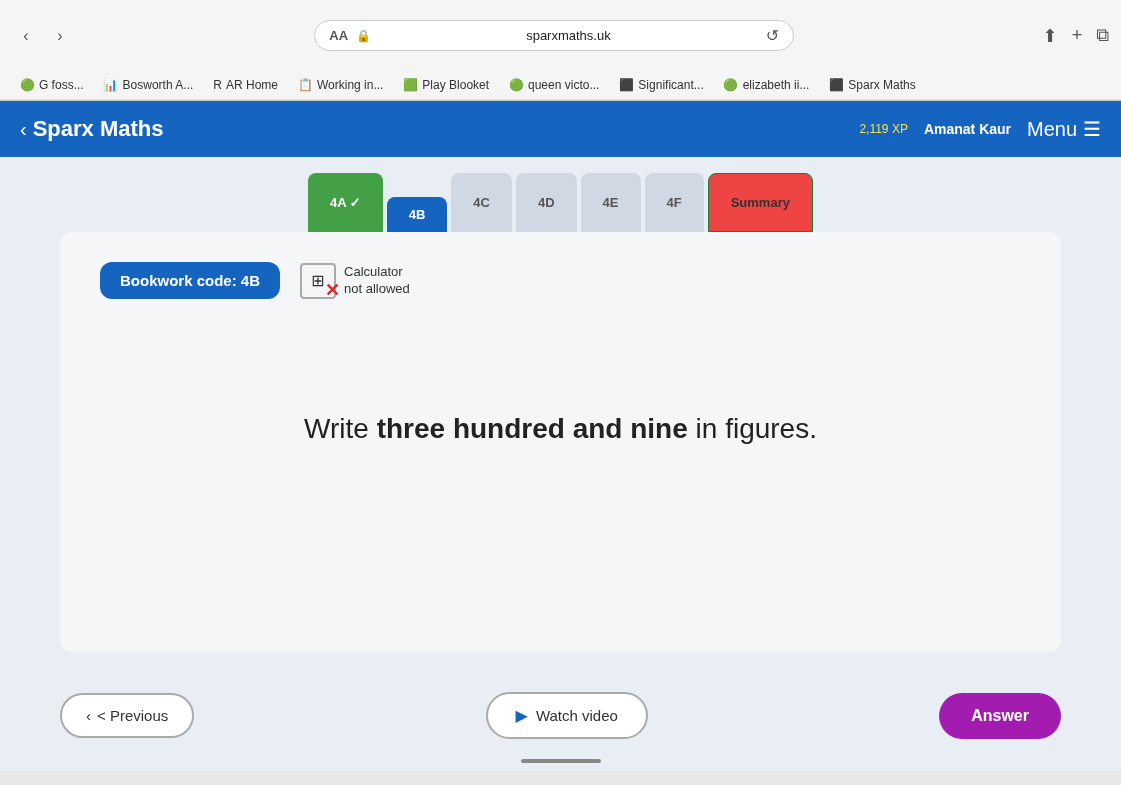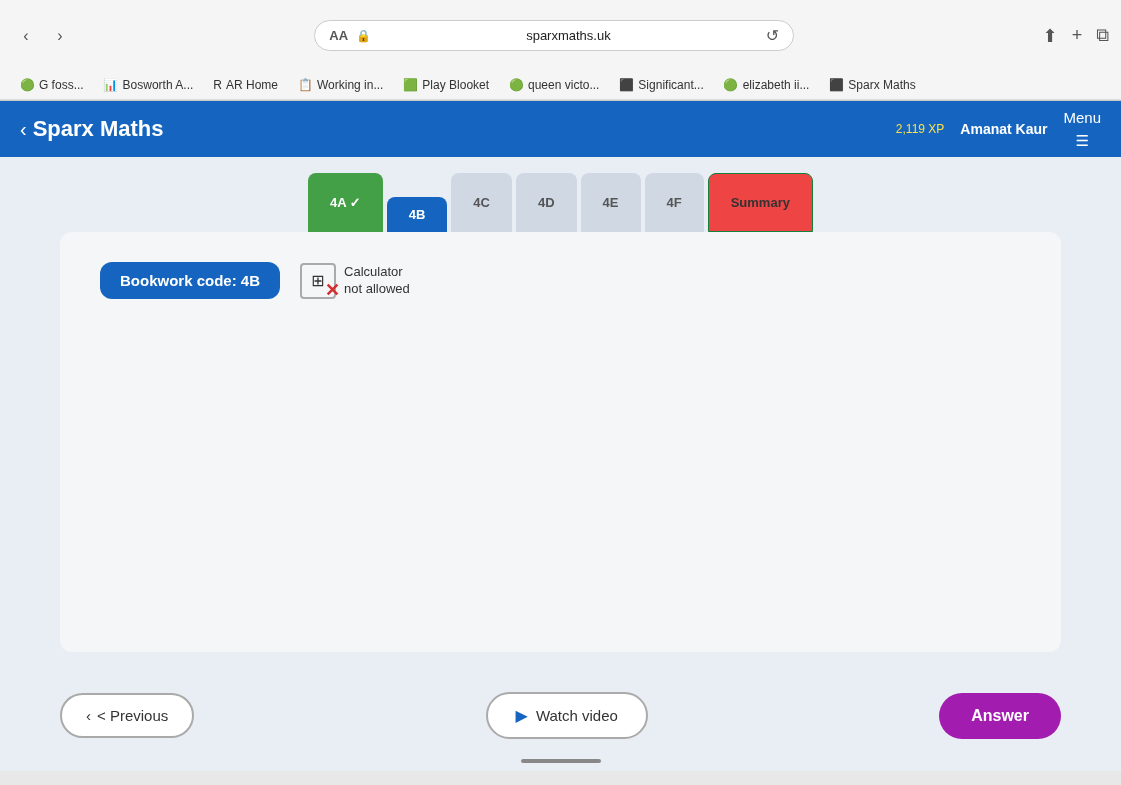--- a/index.html
+++ b/index.html
@@ -145,26 +145,25 @@
     }
     .user-name {
       color: white;
       font-size: 14px;
       font-weight: 700;
     }
     .menu-btn {
       color: white;
       background: none;
       border: none;
-      font-size: 15px;
+      font-size: 20px;
       cursor: pointer;
       display: flex;
       align-items: center;
       gap: 6px;
-      flex-direction: column;
     }
 
     
     .tab-nav {
       background: #e9eef5;
       display: flex;
       justify-content: center;
       padding: 16px 0 0 0;
       gap: 4px;
     }
@@ -425,20 +424,25 @@
           <span>⊞</span>
           <span class="calc-x">✕</span>
         </div>
         <div class="calc-label">
           <span>Calculator</span><br>
           <span>not allowed</span>
         </div>
       </div>
     </div>
 
+    <div class="question-body">
+      <p class="question-text">
+        <span class="normal">Write </span><span class="bold">three hundred and nine</span><span class="normal"> in figures.</span>
+      </p>
+    </div>
 
   </div>
 </div>
 
 <div class="bottom-bar">
   <button class="prev-btn">
     <span>‹</span>
     <span>&lt; Previous</span>
   </button>
   <button class="watch-video-btn">

